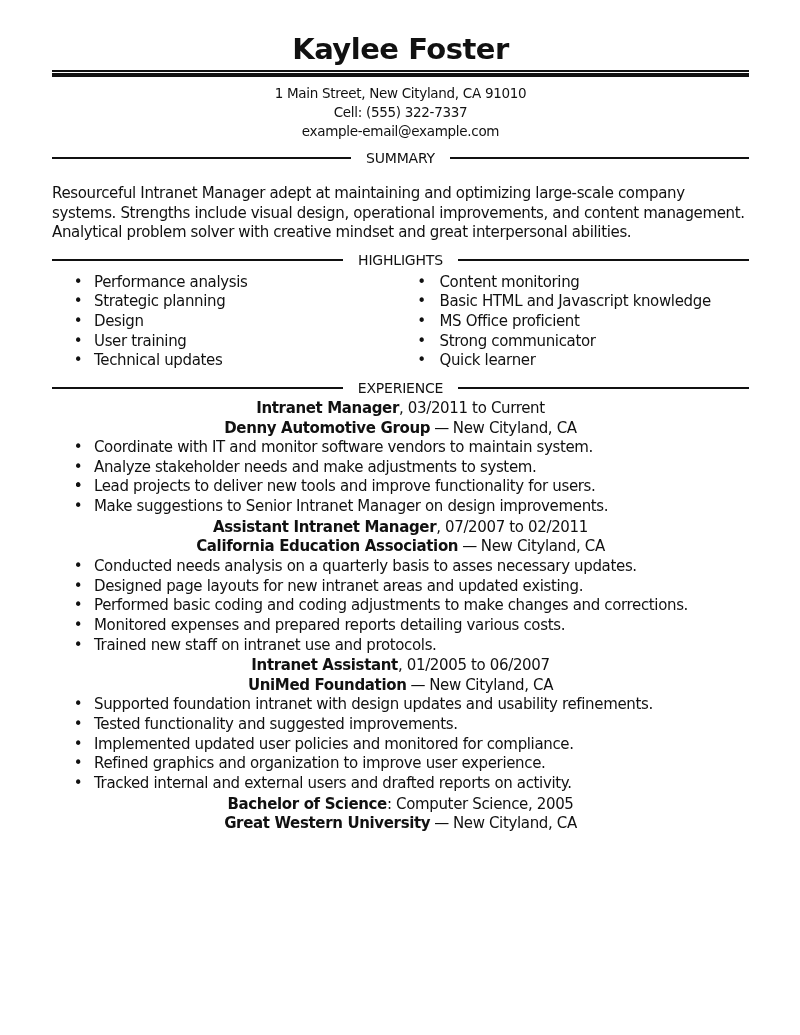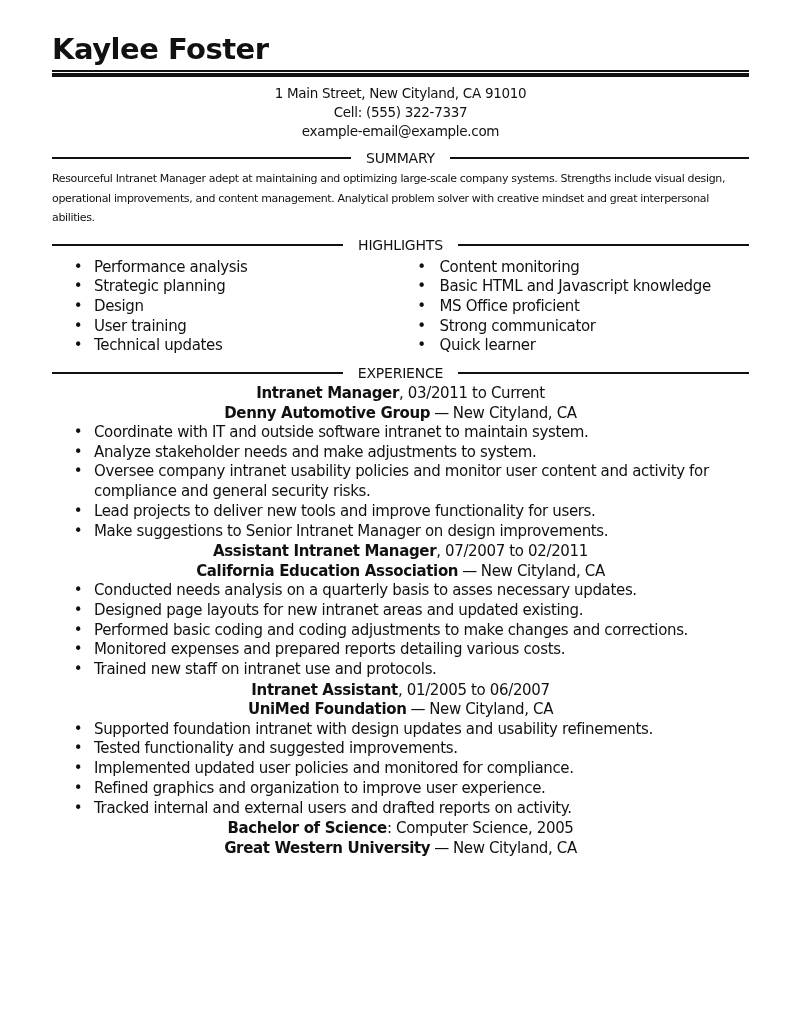--- a/index.html
+++ b/index.html
@@ -1,28 +1,28 @@
 <!DOCTYPE html>
 <html><head>
 <meta charset="utf-8">
 <style>
   html, body { margin: 0; padding: 0; background: #fff; }
   body { width: 800px; height: 1035px; position: relative; overflow: hidden;
          font-family: "DejaVu Sans", sans-serif; color: #111; }
   .page { position: absolute; left: 52px; top: 0; width: 697px; }
-  .name { font-weight: bold; font-size: 29px; letter-spacing: -0.5px;
+  .name { text-align: center; font-weight: bold; font-size: 29px; letter-spacing: -0.5px;
           margin-top: 31px; height: 36px; line-height: 36px; }
   .double-rule { margin-top: 2px; height: 8px; position: relative; }
   .double-rule .thin { position: absolute; left: 0; right: 0; top: 1px; height: 2px; background: #111; }
   .double-rule .thick { position: absolute; left: 0; right: 0; top: 4px; height: 4px; background: #111; }
   .contact { text-align: center; font-size: 13.5px; line-height: 19px; margin-top: 7px; letter-spacing: -0.3px; }
   .section-head { display: flex; align-items: center; margin-top: 7px; height: 20px; }
   .section-head .line { flex: 1; height: 2px; background: #111; }
   .section-head .title { font-weight: normal; font-size: 14px; padding: 0 15px; letter-spacing: -0.2px; }
-  .summary { font-size: 11px; line-height: 19.5px; letter-spacing: -0.35px; margin-top: 1px; }
+  .summary { font-size: 15px; line-height: 19.5px; letter-spacing: -0.35px; margin-top: 16px; }
   .hl { display: flex; margin-top: 3px; }
   .hl ul { list-style: none; margin: 0; padding: 0; width: 50%; }
   .bul { position: relative; padding-left: 42px; font-size: 15px; line-height: 19.7px; letter-spacing: -0.35px; }
   .bul .dot { position: absolute; left: 21px; top: 0; width: 10px; text-align: center; }
   .hl ul.right .bul { padding-left: 39px; }
   .hl ul.right .bul .dot { left: 16px; }
   .job-title-line, .job-org-line { text-align: center; font-size: 15px; line-height: 19.5px; letter-spacing: -0.35px; }
   .job-title-line b, .job-org-line b { font-weight: bold; }
   .dash { display: inline-block; padding: 0 4px; }
   .job { margin-top: 1px; }
@@ -75,23 +75,23 @@
   <div class="section-head">
     <div class="line"></div>
     <div class="title">EXPERIENCE</div>
     <div class="line"></div>
   </div>
 
   <div class="job">
     <div class="job-title-line"><b>Intranet Manager</b><span>, 03/2011 to Current</span></div>
     <div class="job-org-line"><b>Denny Automotive Group</b><span class="dash">—</span><span>New Cityland, CA</span></div>
     <ul class="exp-list">
-      <li class="bul"><span class="dot">•</span><span>Coordinate with IT and outside software intranet to maintain system.</span></li>
+      <li class="bul"><span class="dot">•</span><span>Coordinate with IT and monitor software vendors to maintain system.</span></li>
       <li class="bul"><span class="dot">•</span><span>Analyze stakeholder needs and make adjustments to system.</span></li>
-      <li class="bul"><span class="dot">•</span><span>Oversee company intranet usability policies and monitor user content and activity for compliance and general security risks.</span></li>
+      <li class="bul"><span class="dot">•</span></li>
       <li class="bul"><span class="dot">•</span><span>Lead projects to deliver new tools and improve functionality for users.</span></li>
       <li class="bul"><span class="dot">•</span><span>Make suggestions to Senior Intranet Manager on design improvements.</span></li>
     </ul>
   </div>
 
   <div class="job">
     <div class="job-title-line"><b>Assistant Intranet Manager</b><span>, 07/2007 to 02/2011</span></div>
     <div class="job-org-line"><b>California Education Association</b><span class="dash">—</span><span>New Cityland, CA</span></div>
     <ul class="exp-list">
       <li class="bul"><span class="dot">•</span><span>Conducted needs analysis on a quarterly basis to asses necessary updates.</span></li>

